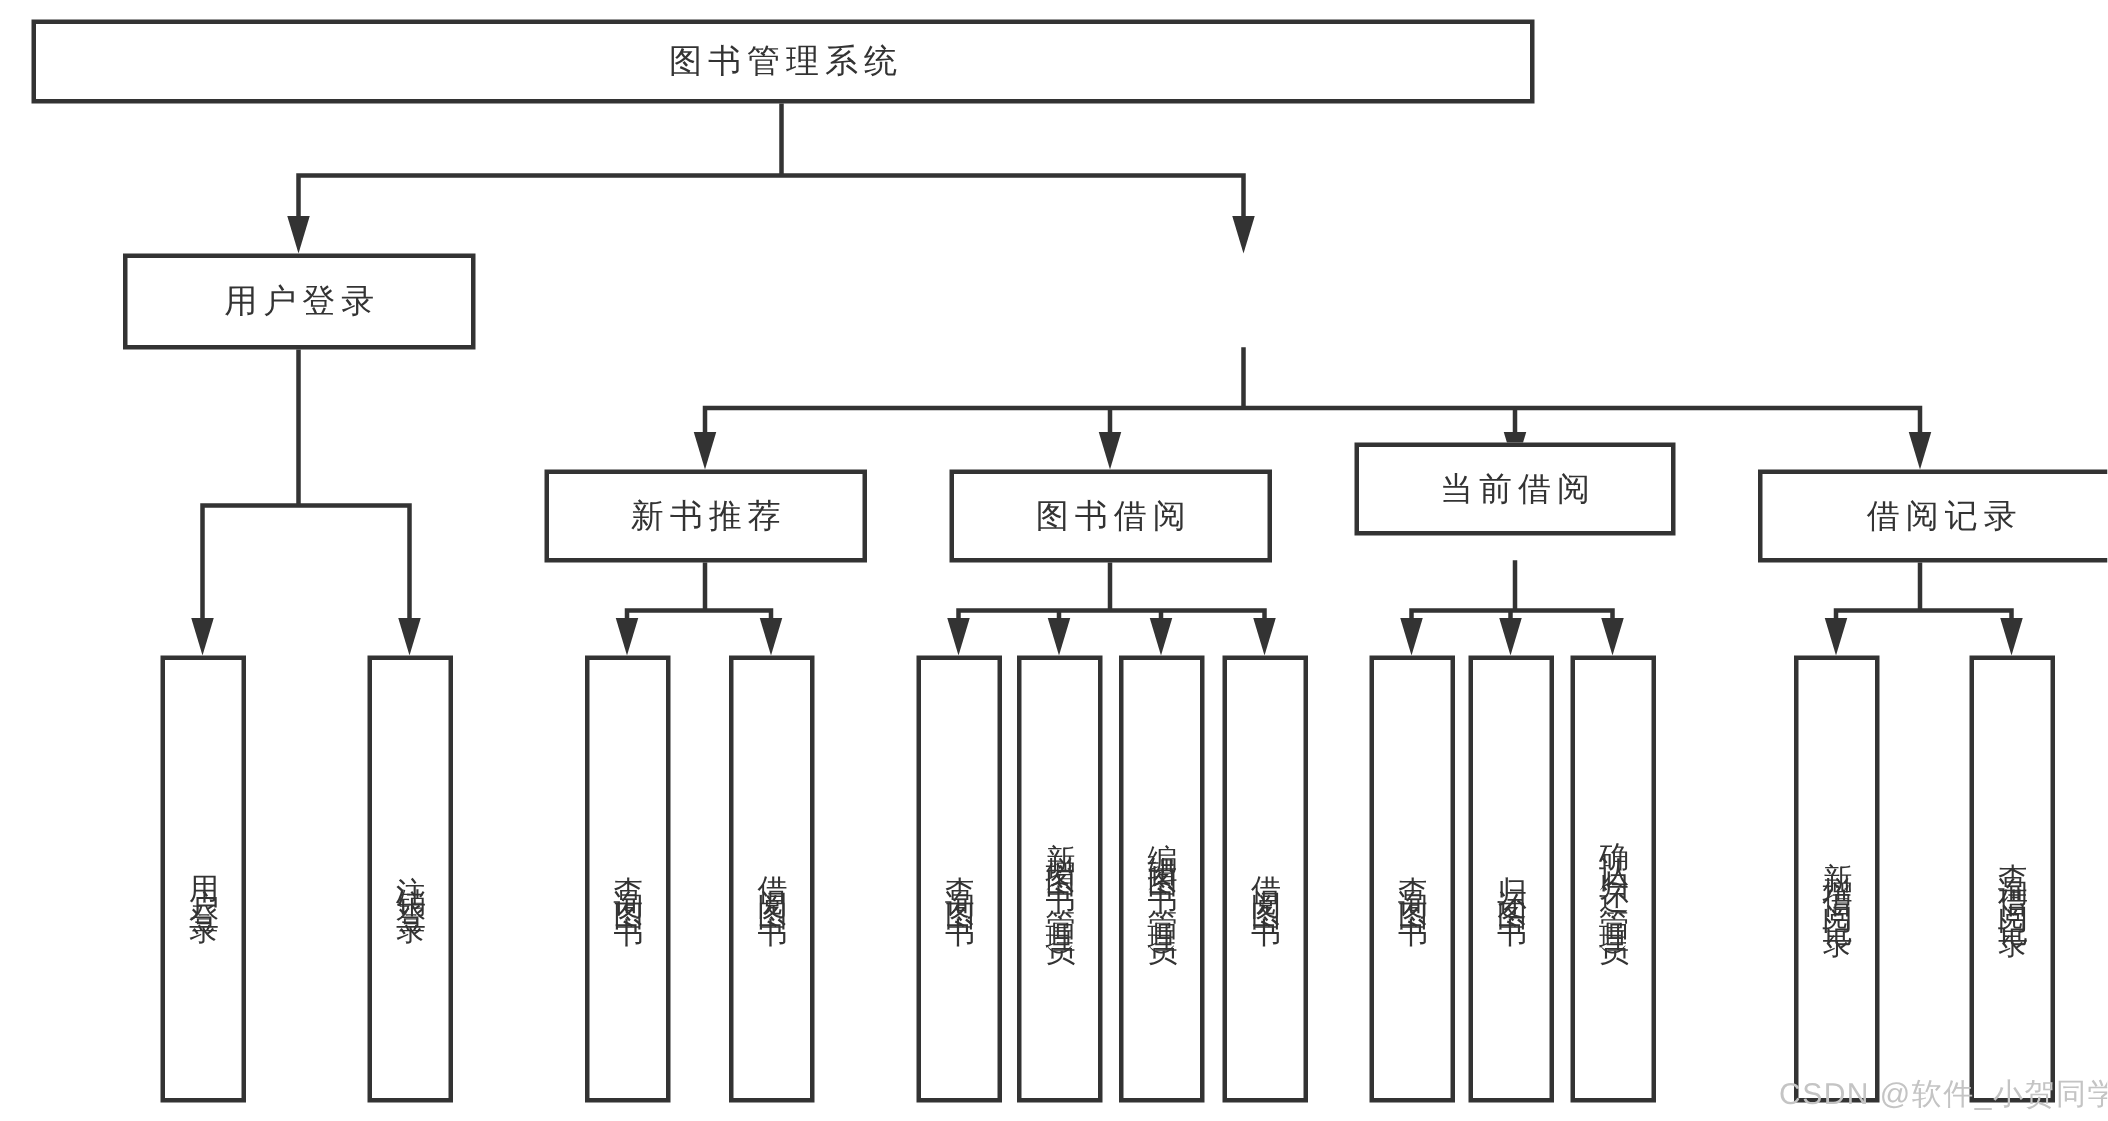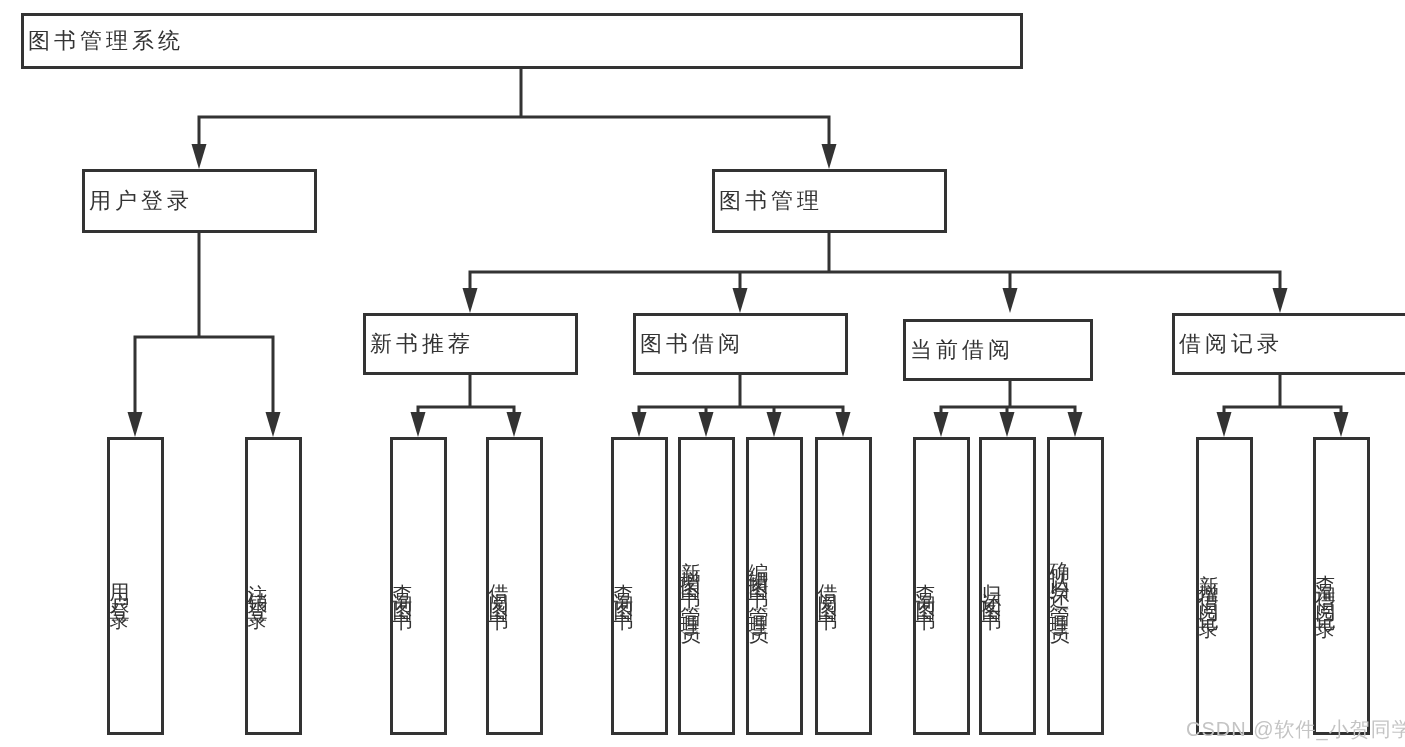--- a/index.html
+++ b/index.html
@@ -16,20 +16,21 @@
     left: 0; top: 0;
     z-index: 0;
   }
   .box {
     position: absolute;
     box-sizing: border-box;
     border: 3px solid #333333;
     background: #ffffff;
     display: flex;
     align-items: center;
+    justify-content: center;
     z-index: 1;
     color: #333333;
   }
   .h-label {
     font-size: 22px;
     letter-spacing: 4px;
     text-indent: 4px;
     color: #333333;
     white-space: nowrap;
   }
@@ -97,31 +98,28 @@
     </g>
   </svg>
 
   <div class="box" style="left:21px;top:13px;width:1002px;height:56px">
     <span class="h-label">图书管理系统</span>
   </div>
 
   <div class="box" style="left:82px;top:169px;width:235px;height:64px">
     <span class="h-label">用户登录</span>
   </div>
-  <div class="box" style="left:712px;top:169px;width:235px;height:64px">
-    <span class="h-label">图书管理</span>
-  </div>
 
   <div class="box" style="left:363px;top:313px;width:215px;height:62px">
     <span class="h-label">新书推荐</span>
   </div>
   <div class="box" style="left:633px;top:313px;width:215px;height:62px">
     <span class="h-label">图书借阅</span>
   </div>
-  <div class="box" style="left:903px;top:319px;width:190px;height:62px">
+  <div class="box" style="left:903px;top:295px;width:214px;height:62px">
     <span class="h-label">当前借阅</span>
   </div>
   <div class="box" style="left:1172px;top:313px;width:245px;height:62px">
     <span class="h-label">借阅记录</span>
   </div>
 
   <div class="box v" style="left:107px;top:437px;width:57px;height:298px">
     <span class="v-label">用户登录</span>
   </div>
   <div class="box v" style="left:245px;top:437px;width:57px;height:298px">

